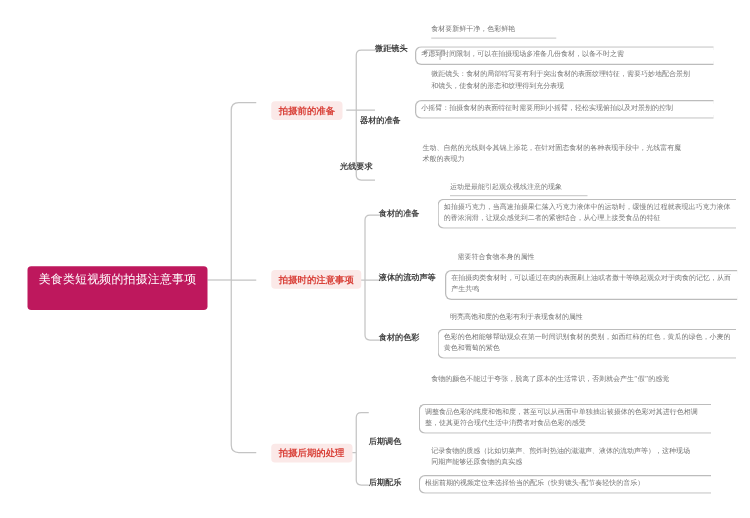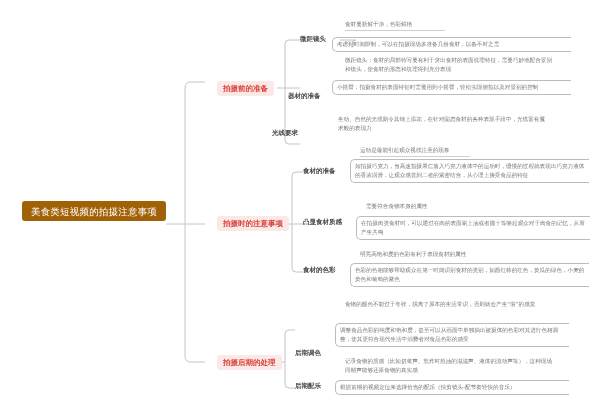--- a/index.html
+++ b/index.html
@@ -1,19 +1,19 @@
 <!DOCTYPE html>
 <html><head>
 <meta charset="utf-8">
 <style>
   html,body{margin:0;padding:0;background:#ffffff;}
   body{width:600px;height:414px;position:relative;overflow:hidden;
        font-family:"DejaVu Sans","Liberation Sans",sans-serif;color:#555;}
-  .root{position:absolute;left:22px;top:201px;width:144px;height:20px;
-        background:#a16207;border-radius:3px;color:#fff;font-size:9.5px;
+  .root{position:absolute;left:22px;top:213px;width:144px;height:35px;
+        background:#be185d;border-radius:3px;color:#fff;font-size:9.5px;
         line-height:21px;text-align:center;letter-spacing:0.2px;}
   .l1{position:absolute;height:15px;line-height:15px;padding:0 6px;
       background:#fbe9e8;border-radius:3px;color:#d9423a;font-size:7.5px;font-weight:bold;margin-left:12px;}
   .l2{position:absolute;font-size:6.5px;color:#444;font-weight:bold;white-space:nowrap;}
   .leaf{position:absolute;font-size:5.6px;color:#777;line-height:9px;}
   .leaf.boxed{border:1px solid #bcbcbc;border-right:none;border-radius:5px 0 0 5px;padding:2px 4px;}
   .leaf.u{border-bottom:1px solid #cfcfcf;padding-bottom:1px;}
   svg.lines{position:absolute;left:0;top:0;}
   svg.lines path{fill:none;stroke:#c4c4c4;stroke-width:1;}
 </style>
@@ -42,21 +42,21 @@
 <div class="l2" style="left:288px;top:92px;">器材的准备</div>
 <div class="leaf" style="left:345px;top:56px;width:210px;">微距镜头：食材的局部特写要有利于突出食材的表面纹理特征，需要巧妙地配合景别和镜头，使食材的形态和纹理得到充分表现</div>
 <div class="leaf boxed" style="left:332px;top:80px;width:230px;">小摇臂：拍摄食材的表面特征时需要用到小摇臂，轻松实现俯拍以及对景别的控制</div>
 <div class="l2" style="left:272px;top:129px;">光线要求</div>
 <div class="leaf" style="left:338px;top:115px;width:210px;">生动、自然的光线则令其锦上添花，在针对固态食材的各种表现手段中，光线富有魔术般的表现力</div>
 
 <div class="l1" style="left:205px;top:216px;">拍摄时的注意事项</div>
 <div class="l2" style="left:303px;top:167px;">食材的准备</div>
 <div class="leaf u" style="left:360px;top:146px;width:110px;">运动是最能引起观众视线注意的现象</div>
 <div class="leaf boxed" style="left:350px;top:159px;width:230px;">如拍摄巧克力，当高速拍摄果仁落入巧克力液体中的运动时，缓慢的过程就表现出巧克力液体的香浓润滑，让观众感觉到二者的紧密结合，从心理上接受食品的特征</div>
-<div class="l2" style="left:303px;top:218px;">凸显食材质感</div>
+<div class="l2" style="left:303px;top:218px;">液体的流动声等</div>
 <div class="leaf" style="left:366px;top:202px;width:110px;">需要符合食物本身的属性</div>
 <div class="leaf boxed" style="left:356px;top:216px;width:225px;">在拍摄肉类食材时，可以通过在肉的表面刷上油或者撒十等唤起观众对于肉食的记忆，从而产生共鸣</div>
 <div class="l2" style="left:303px;top:266px;">食材的色彩</div>
 <div class="leaf" style="left:360px;top:250px;width:160px;">明亮高饱和度的色彩有利于表现食材的属性</div>
 <div class="leaf boxed" style="left:350px;top:263px;width:230px;">色彩的色相能够帮助观众在第一时间识别食材的类别，如西红柿的红色，黄瓜的绿色，小麦的黄色和葡萄的紫色</div>
 
 <div class="l1" style="left:205px;top:355px;">拍摄后期的处理</div>
 <div class="l2" style="left:295px;top:325px;margin-top:24px;">后期调色</div>
 <div class="leaf" style="left:345px;top:300px;width:210px;">食物的颜色不能过于夸张，脱离了原本的生活常识，否则就会产生“假”的感觉</div>
 <div class="leaf boxed" style="left:335px;top:323px;width:225px;">调整食品色彩的纯度和饱和度，甚至可以从画面中单独抽出被摄体的色彩对其进行色相调整，使其更符合现代生活中消费者对食品色彩的感受</div>

